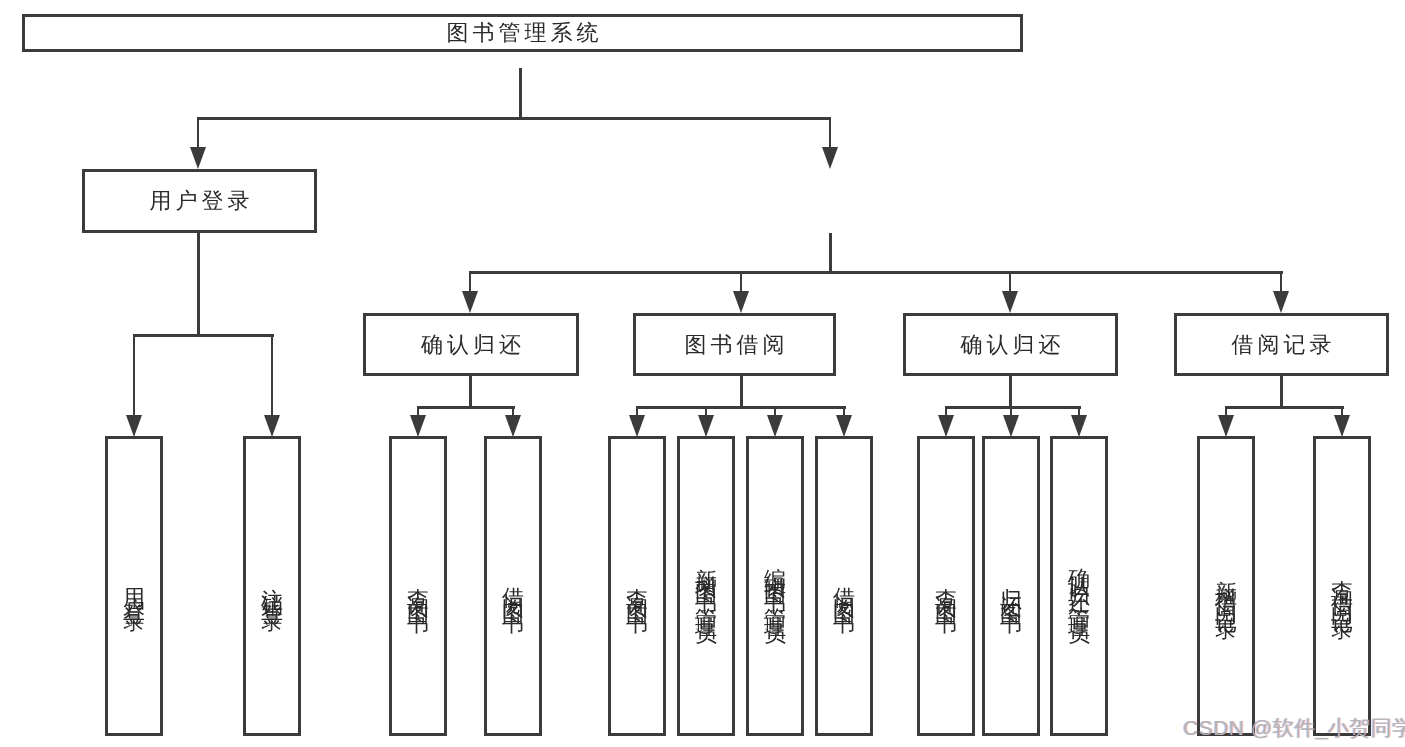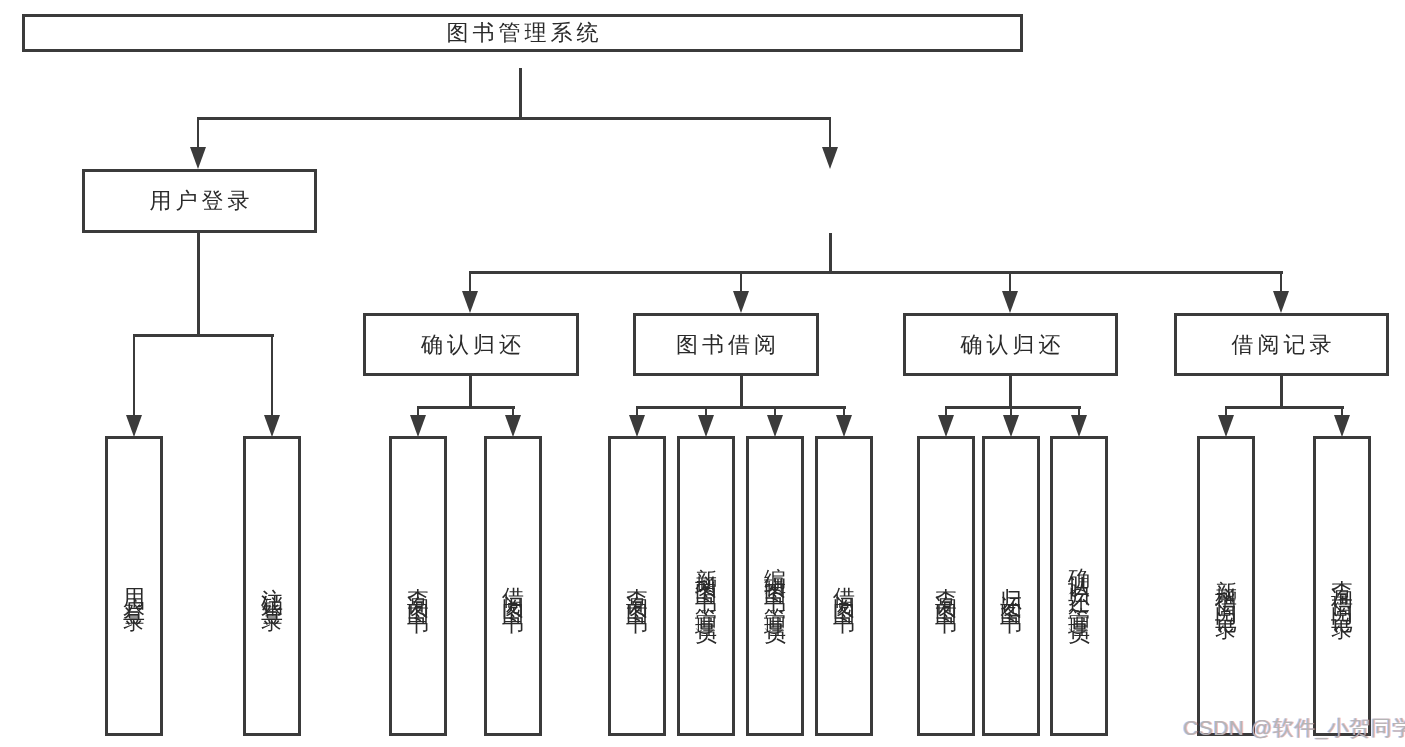--- a/index.html
+++ b/index.html
@@ -138,21 +138,21 @@
     <div class="head"></div>
   </div>
   <div class="drop" style="left:1273px; top:273px; height:40px;">
     <div class="stem"></div>
     <div class="head"></div>
   </div>
 
   <div class="node hlabel" style="left:363px; top:313px; width:216px; height:63px;">
       <span>确认归还</span>
     </div>
-  <div class="node hlabel" style="left:633px; top:313px; width:186px; height:63px;text-align:center;">
+  <div class="node hlabel" style="left:633px; top:313px; width:203px; height:63px;text-align:center;">
       <span>图书借阅</span>
     </div>
   <div class="node hlabel" style="left:903px; top:313px; width:215px; height:63px;">
       <span>确认归还</span>
     </div>
   <div class="node hlabel" style="left:1174px; top:313px; width:215px; height:63px;">
       <span>借阅记录</span>
     </div>
 
   <div class="vline" style="left:469px; top:376px; height:32px;"></div>

